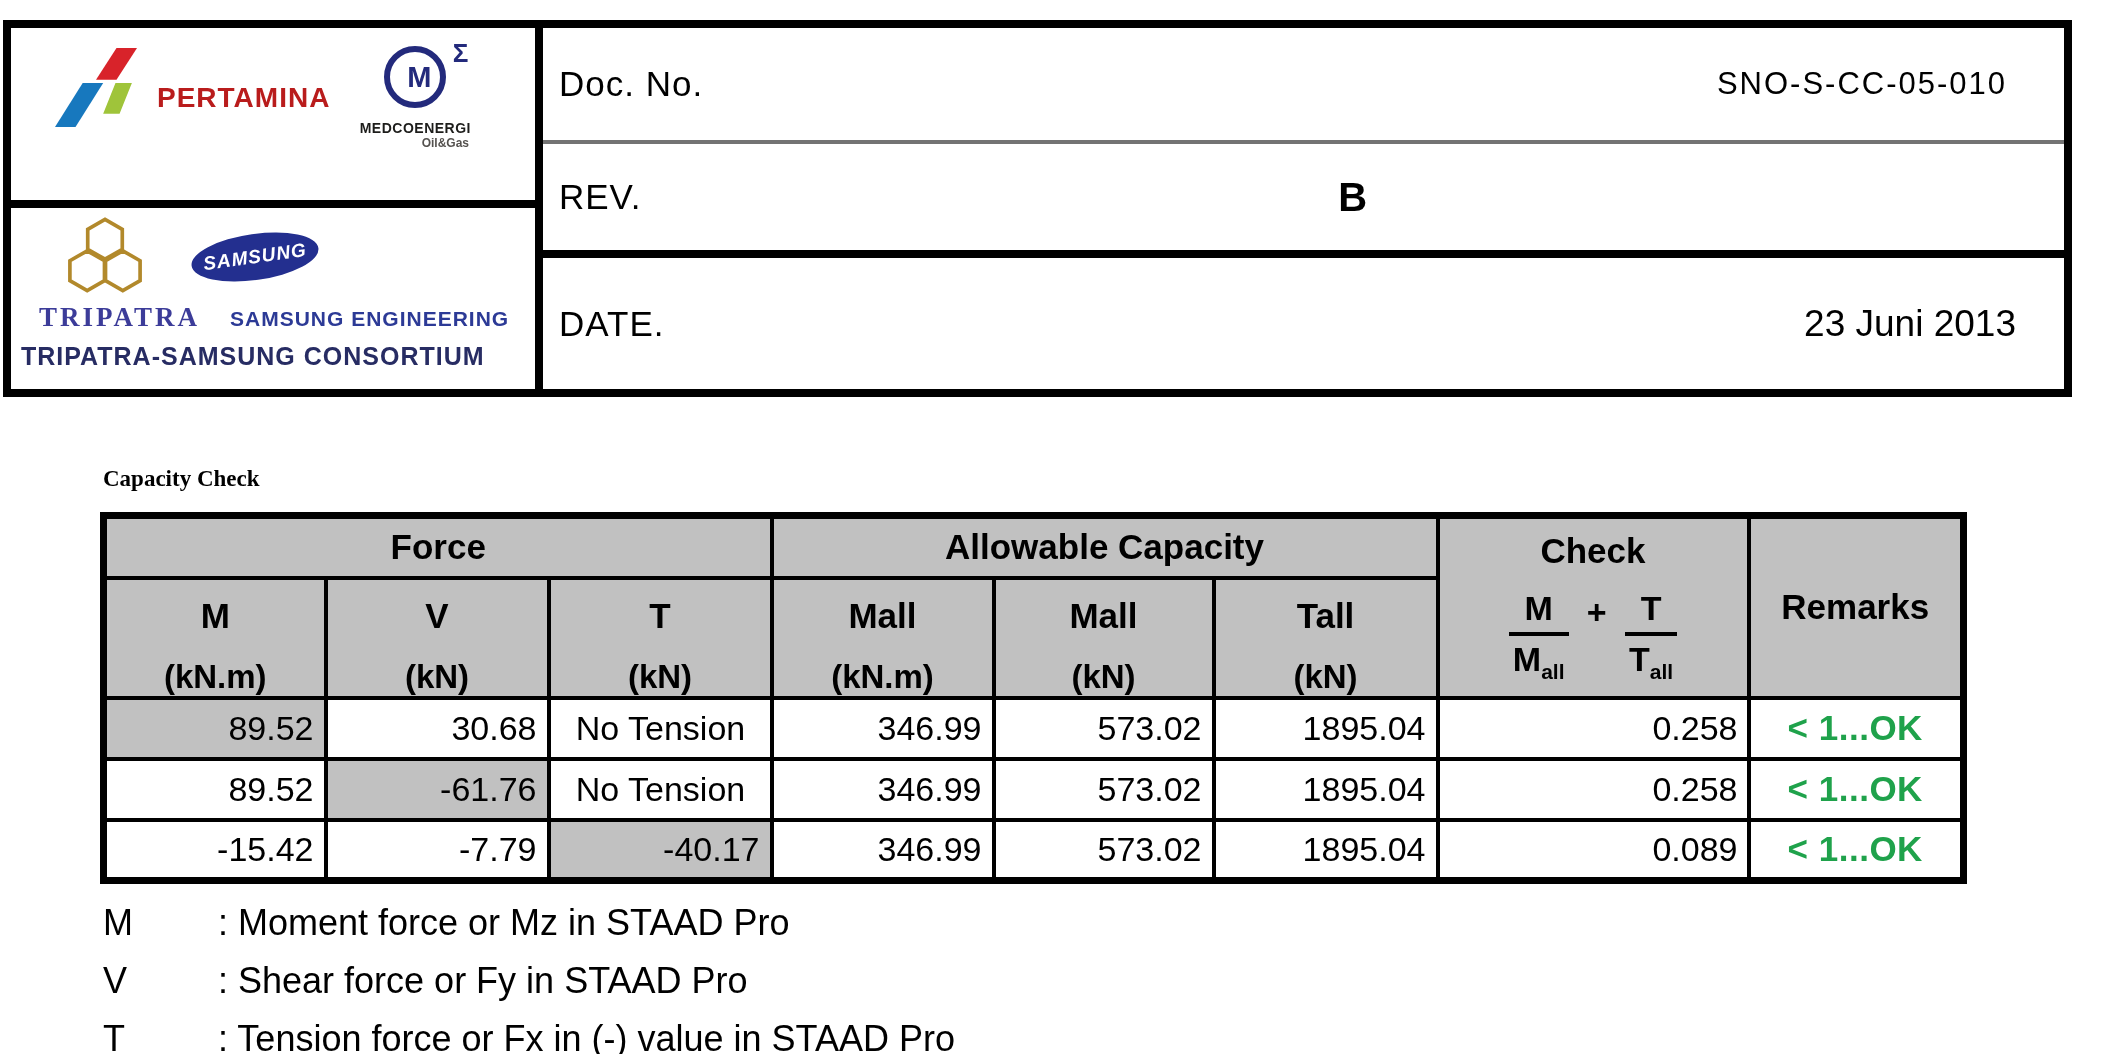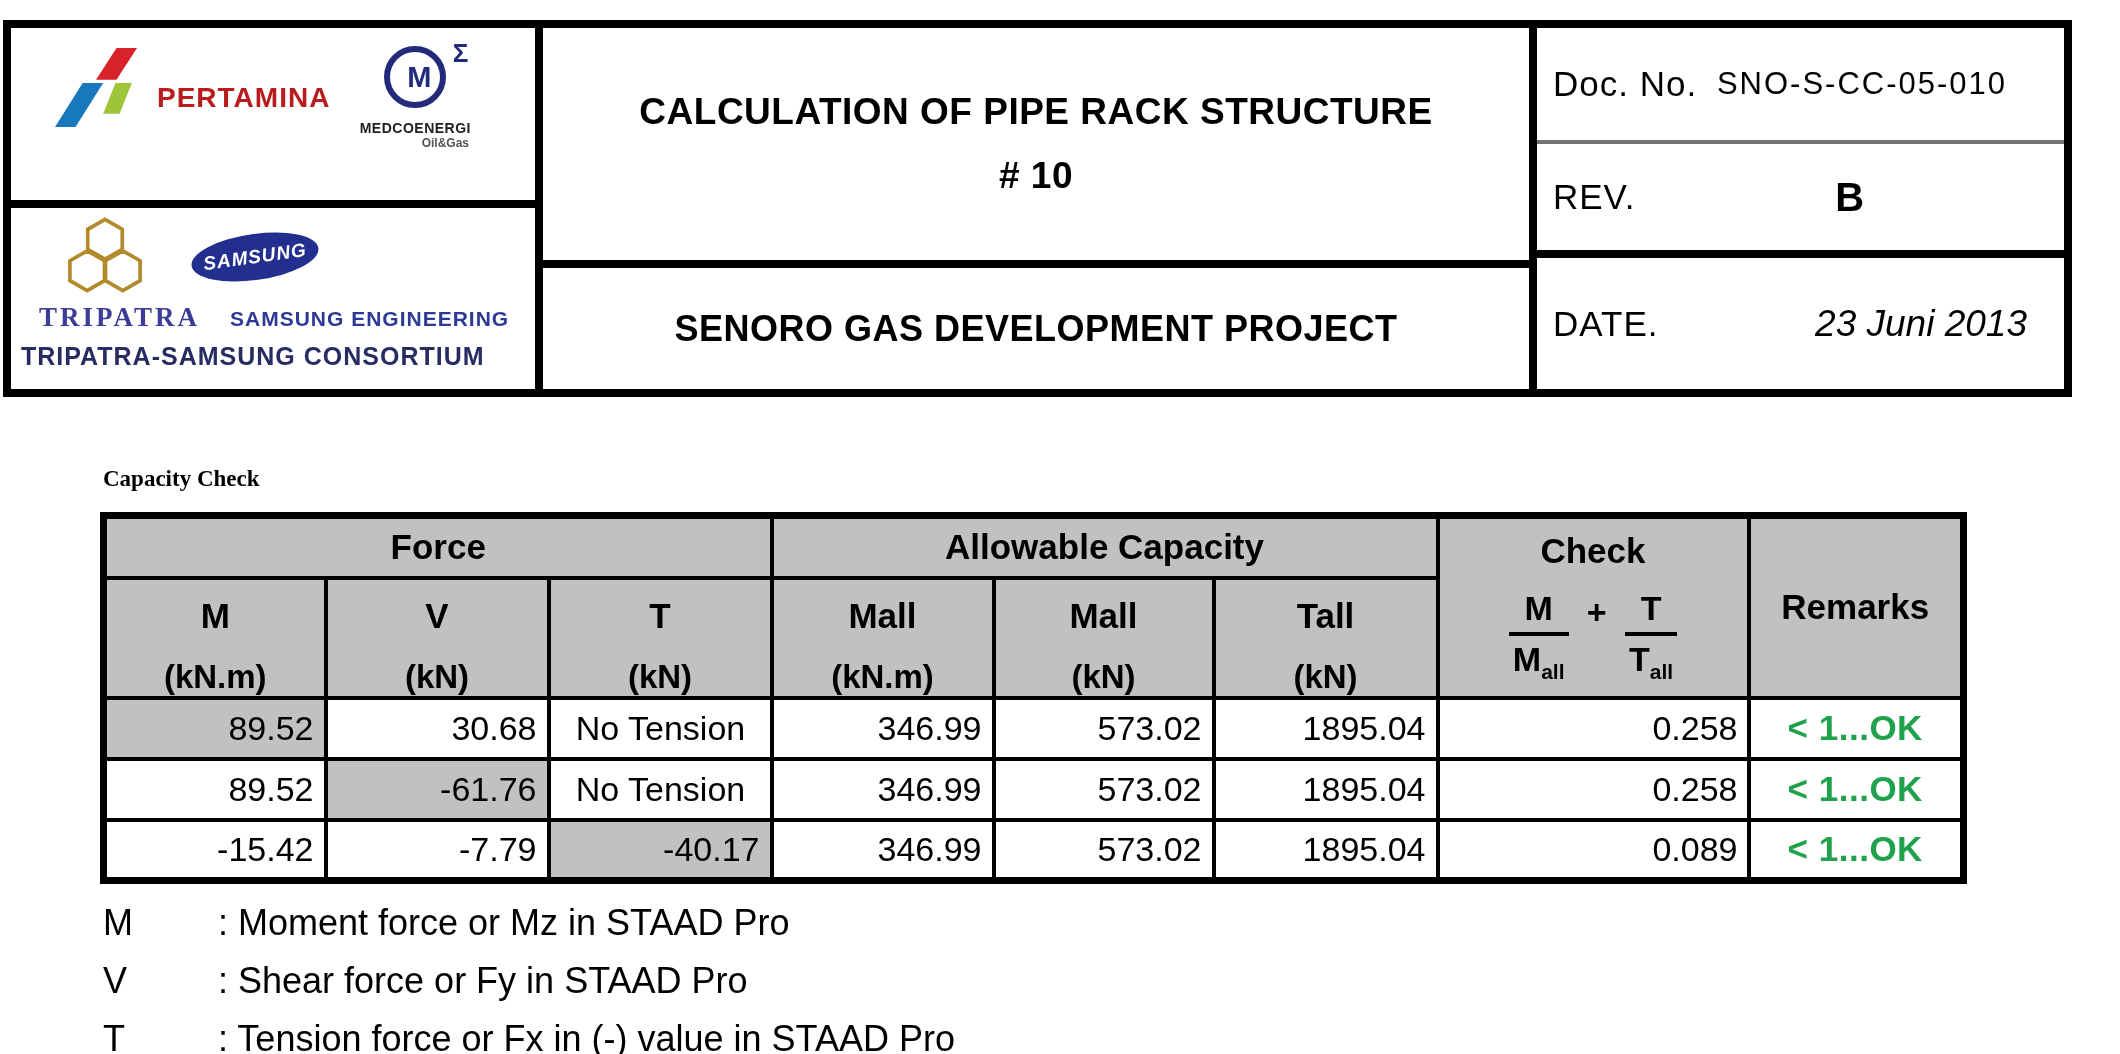--- a/index.html
+++ b/index.html
@@ -66,21 +66,21 @@
 
   
   .meta-row { display:flex; align-items:center; }
   .meta-row-doc  { height:116px; border-bottom:4px solid #737373; }
   .meta-row-rev  { height:114px; border-bottom:8px solid #000; }
   .meta-row-date { flex:1; }
   .meta-label { font-size:35px; letter-spacing:1px; padding-left:16px; white-space:nowrap; }
   .meta-value { flex:1; }
   .val-docno { font-size:31px; letter-spacing:2px; text-align:right; padding-right:57px; }
   .val-rev   { font-size:40px; font-weight:bold; text-align:center; }
-  .val-date  { font-size:37px; text-align:right; padding-right:37px;font-style:italic; }
+  .val-date  { font-size:37px; text-align:right; padding-right:48px; }
 
   
   .sec-title { position:absolute; left:103px; top:466px;
     font-size:23px; font-weight:bold;font-family:Liberation Serif, serif; }
 
   table.cap { position:absolute; left:100px; top:512px;
     border-collapse:collapse; table-layout:fixed; }
   table.cap { border:7px solid #000; }
   .cap th, .cap td { border:4px solid #000; overflow:hidden; }
   .cap th { background:#c1c1c1; font-weight:bold; }
@@ -157,29 +157,20 @@
         </div>
       </div>
       <div class="tsc-names">
         <span class="tripatra-name">TRIPATRA</span>
         <span class="samsung-eng">SAMSUNG ENGINEERING</span>
       </div>
       <div class="consortium">TRIPATRA-SAMSUNG CONSORTIUM</div>
     </div>
   </div>
 
-  <div class="hcol hcol-title">
-    <div class="hcell cell-title">
-      <div class="doc-title-1">CALCULATION OF PIPE RACK STRUCTURE</div>
-      <div class="doc-title-2"># 10</div>
-    </div>
-    <div class="hcell cell-project">
-      <div class="project">SENORO GAS DEVELOPMENT PROJECT</div>
-    </div>
-  </div>
 
   <div class="hcol hcol-meta">
     <div class="hcell meta-row meta-row-doc">
       <span class="meta-label">Doc. No.</span>
       <span class="meta-value val-docno">SNO-S-CC-05-010</span>
     </div>
     <div class="hcell meta-row meta-row-rev">
       <span class="meta-label">REV.</span>
       <span class="meta-value val-rev">B</span>
     </div>

